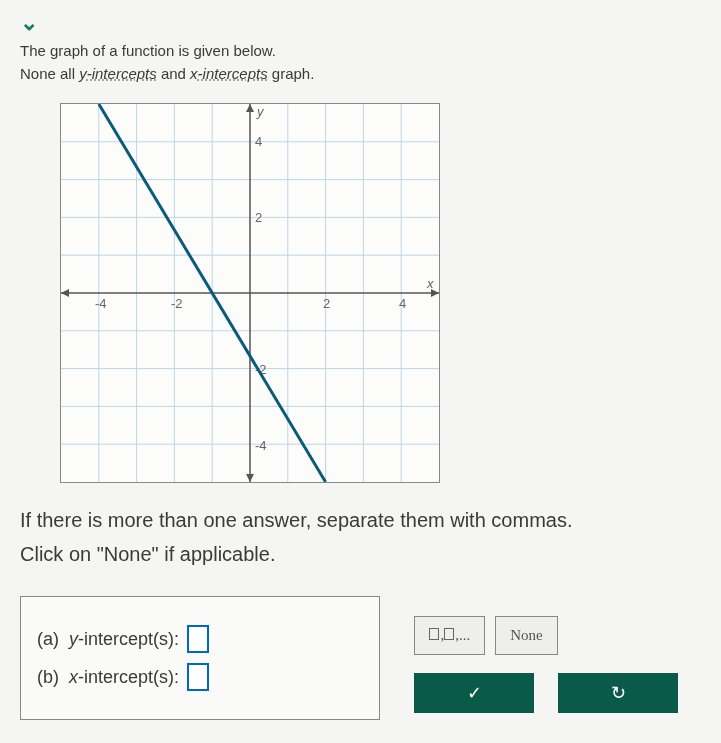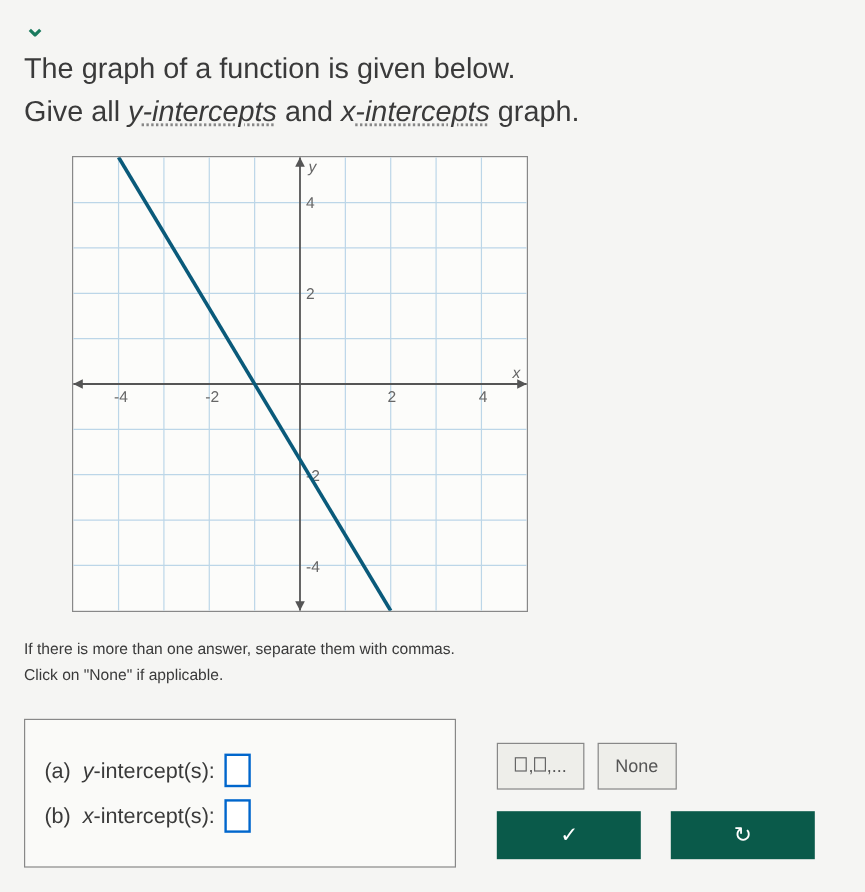--- a/index.html
+++ b/index.html
@@ -12,42 +12,42 @@
       color: #333;
       position: relative;
     }
     .top-chevron {
       color: #1a7a5e;
       font-size: 22px;
       font-weight: bold;
       margin-bottom: 4px;
     }
     .question-text {
-      font-size: 24px;
+      font-size: 15px;
       line-height: 1.5;
       color: #3a3a3a;
       margin-bottom: 18px;
     }
     .question-text .y-int, .question-text .x-int {
       text-decoration: underline dotted;
       text-decoration-color: #888;
       font-style: italic;
     }
     .question-text .var { font-style: italic; }
     .graph-container {
       width: 380px;
       height: 380px;
       margin-left: 40px;
       border: 1px solid #888;
       background: #fcfcfa;
       position: relative;
       margin-bottom: 20px;
     }
     .instruction {
-      font-size: 13px;
+      font-size: 20px;
       line-height: 1.7;
       color: #3a3a3a;
       margin-bottom: 25px;
     }
     .answer-box {
       border: 1px solid #888;
       padding: 18px 16px;
       width: 360px;
       display: inline-block;
       vertical-align: top;
@@ -67,20 +67,21 @@
       border: 2px solid #0066cc;
       margin-left: 8px;
       display: inline-block;
       background: white;
     }
     .tools {
       display: inline-block;
       vertical-align: top;
       margin-left: 30px;
       margin-top: 20px;
+      font-family: Liberation Serif, serif;
     }
     .tool-btn {
       display: inline-block;
       border: 1px solid #888;
       background: #eeeeea;
       padding: 10px 14px;
       font-size: 15px;
       color: #555;
       margin-right: 6px;
     }
@@ -98,21 +99,21 @@
       margin-right: 20px;
     }
   </style>
 </head>
 <body>
 
 <div class="top-chevron">⌄</div>
 
 <div class="question-text">
   <span>The graph of a function is given below.</span><br>
-  <span>Give all </span><span class="var">y</span><span class="y-int">-intercepts</span><span> and </span><span class="var">x</span><span class="x-int">-intercepts</span><span> graph.</span>
+  <span>None all </span><span class="var">y</span><span class="y-int">-intercepts</span><span> and </span><span class="var">x</span><span class="x-int">-intercepts</span><span> graph.</span>
 </div>
 
 <div class="graph-container">
   <svg width="378" height="378" viewBox="0 0 378 378">
     <g>
       <line x1="37.8" y1="0" x2="37.8" y2="378" stroke="#bcd6e8" stroke-width="1"></line>
       <line x1="75.6" y1="0" x2="75.6" y2="378" stroke="#bcd6e8" stroke-width="1"></line>
       <line x1="113.4" y1="0" x2="113.4" y2="378" stroke="#bcd6e8" stroke-width="1"></line>
       <line x1="151.2" y1="0" x2="151.2" y2="378" stroke="#bcd6e8" stroke-width="1"></line>
       <line x1="226.8" y1="0" x2="226.8" y2="378" stroke="#bcd6e8" stroke-width="1"></line>

